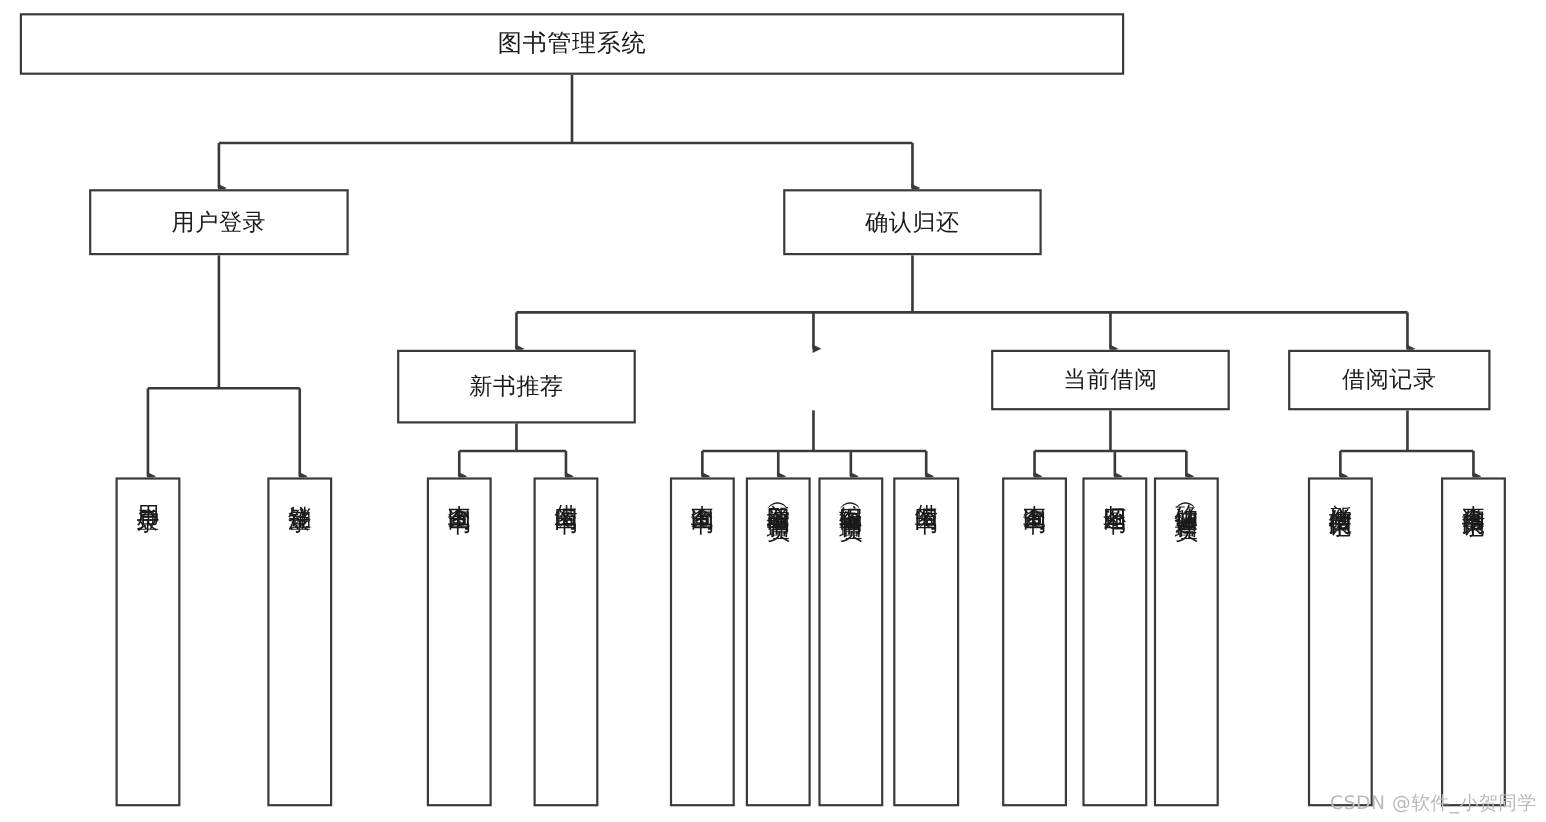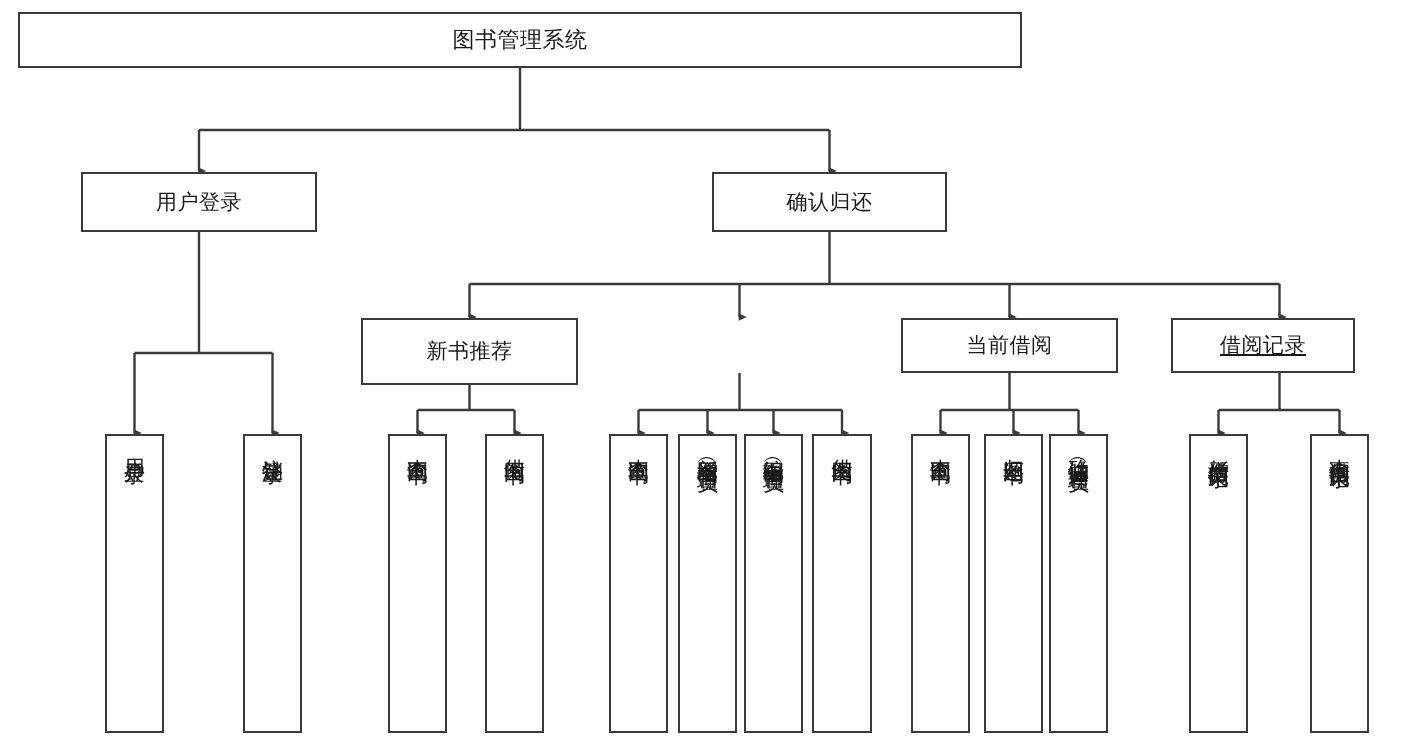--- a/index.html
+++ b/index.html
@@ -130,21 +130,21 @@
   <div class="node horizontal" style="left: 712px; top: 172px; width: 235px; height: 60px;">
     <span class="node-label">确认归还</span>
   </div>
 
   <div class="node horizontal" style="left: 361px; top: 318px; width: 217px; height: 67px;">
     <span class="node-label">新书推荐</span>
   </div>
   <div class="node horizontal" style="left: 901px; top: 318px; width: 217px; height: 55px;">
     <span class="node-label">当前借阅</span>
   </div>
-  <div class="node horizontal" style="left: 1171px; top: 318px; width: 184px; height: 55px; text-decoration: underline;">
+  <div class="node horizontal" style="left: 1171px; top: 318px; width: 184px; height: 55px;">
     <span class="node-label">借阅记录</span>
   </div>
 
   <div class="node vertical" style="left: 105px; top: 434px; width: 59px; height: 299px;">
     <span class="node-label">用户登录</span>
   </div>
   <div class="node vertical" style="left: 243px; top: 434px; width: 59px; height: 299px;">
     <span class="node-label">注销登录</span>
   </div>
 
@@ -178,13 +178,14 @@
     <span class="node-label">确认归还（管理员）</span>
   </div>
 
   <div class="node vertical" style="left: 1189px; top: 434px; width: 59px; height: 299px;">
     <span class="node-label">新增借阅记录</span>
   </div>
   <div class="node vertical" style="left: 1310px; top: 434px; width: 59px; height: 299px;">
     <span class="node-label">查询借阅记录</span>
   </div>
 
+  <div class="watermark">CSDN @软件_小贺同学</div>
 </div>
 
 </body></html>

